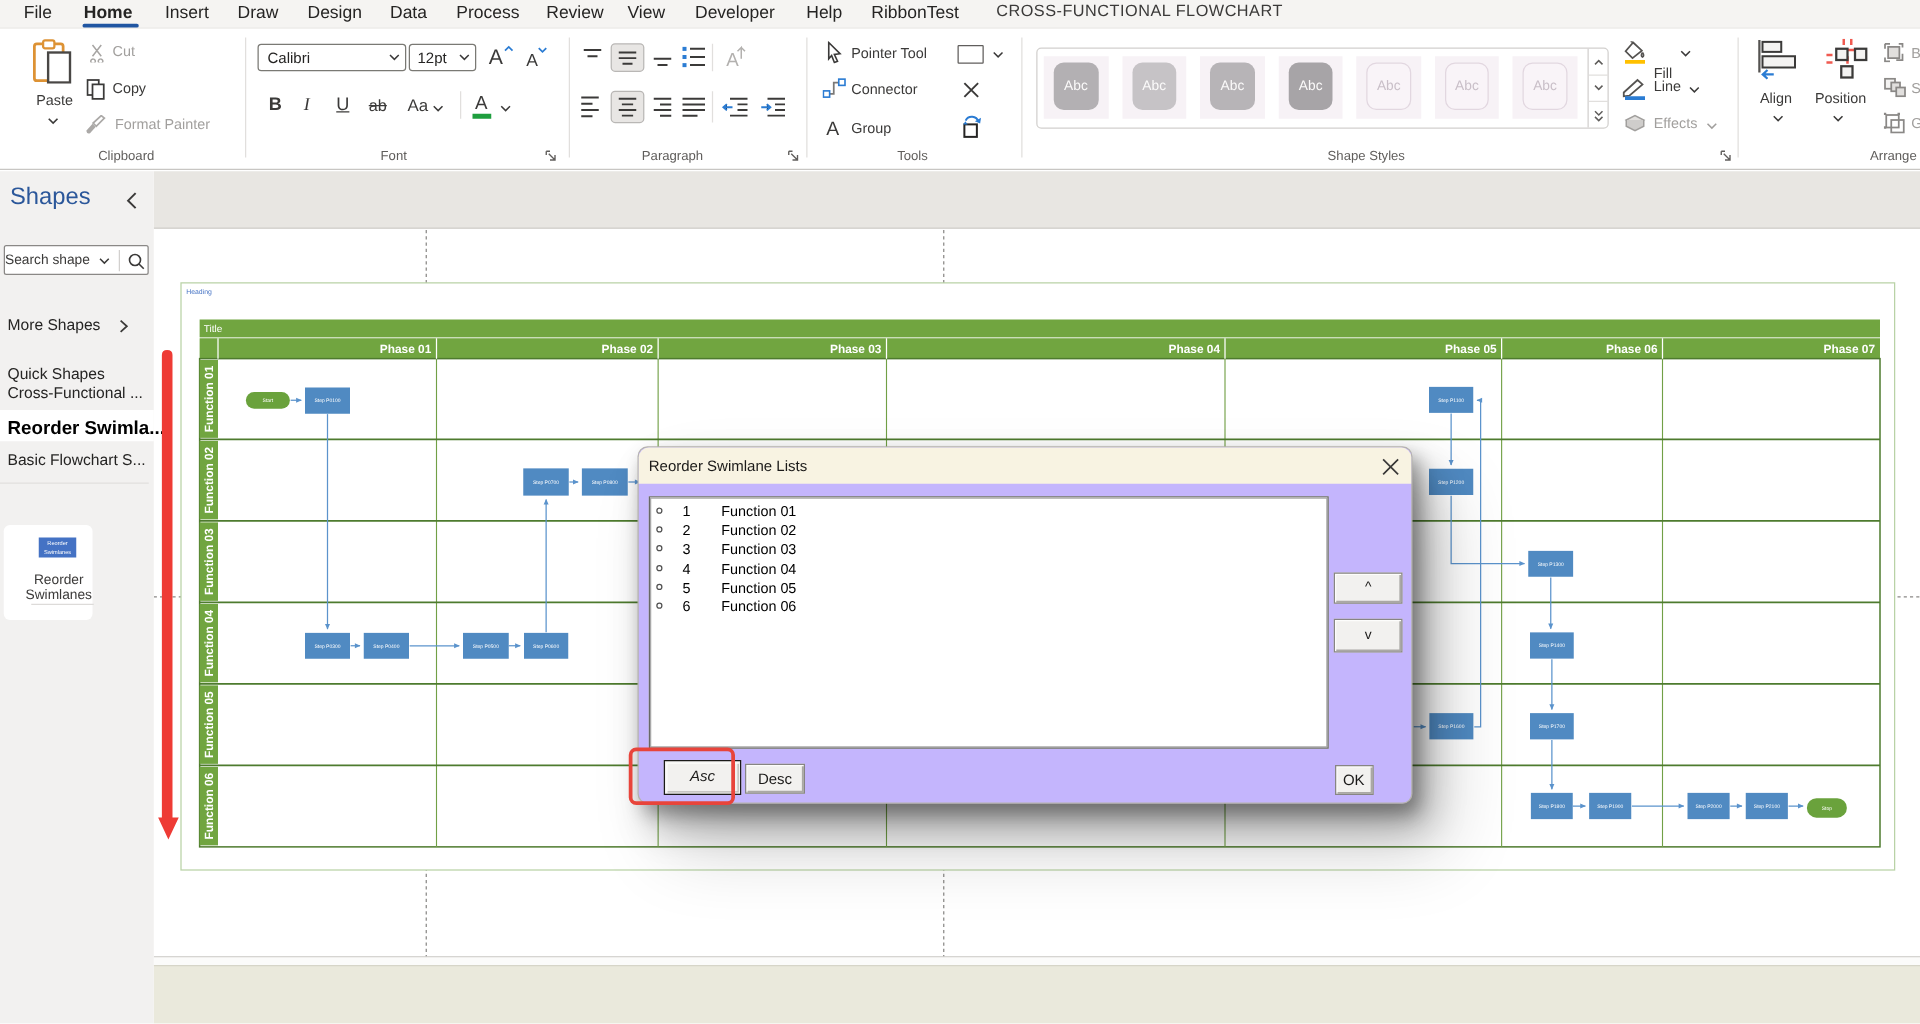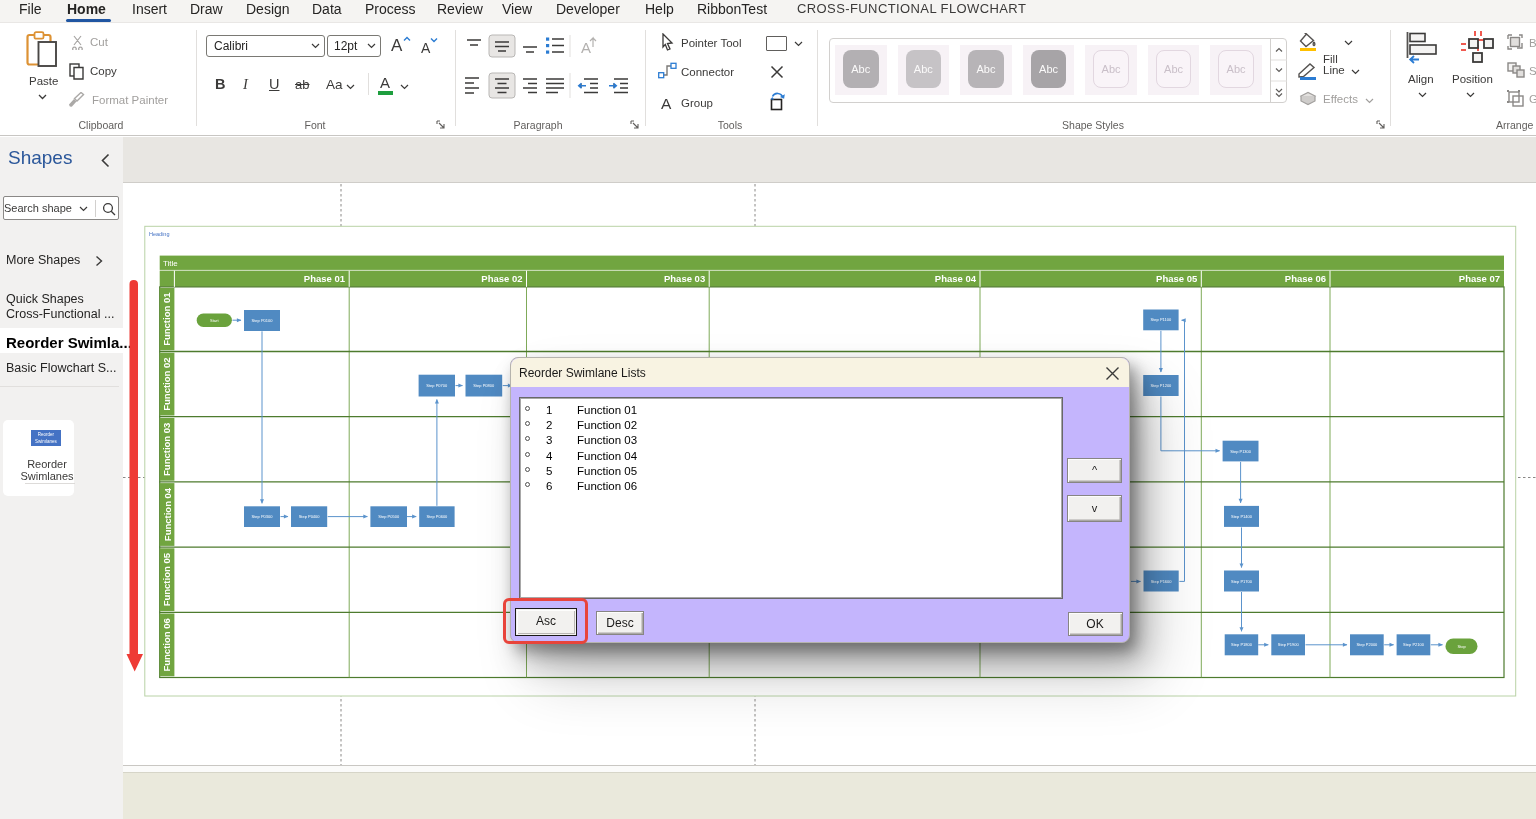--- a/index.html
+++ b/index.html
@@ -505,22 +505,22 @@
           <span class="fn">Function 05</span>
         </div>
       <div class="li" style="top:81px; width:100%;">
           <span class="circ"></span>
           <span class="num">6</span>
           <span class="fn">Function 06</span>
         </div>
     </div>
     <div class="vbtn" style="top:100px;">^</div>
     <div class="vbtn" style="top:136.5px; height:27px; line-height:25px;">v</div>
-    <div class="dbtn" style="left:4px; top:250px; width:62px; height:28px; border:1.5px solid #1b1a19; line-height:25px; box-shadow:inset 0 0 0 1px #f2f1ef, inset 2px 2px 0 #fdfdfc, inset -2px -2px 0 #b9b7b4;">Asc</div>
+    <div class="dbtn" style="left:20px; top:250px; width:62px; height:28px; border:1.5px solid #1b1a19; line-height:25px; box-shadow:inset 0 0 0 1px #f2f1ef, inset 2px 2px 0 #fdfdfc, inset -2px -2px 0 #b9b7b4;font-style:italic;">Asc</div>
     <div class="dbtn" style="left:85px; top:252.5px; width:48px; height:24px; line-height:22px;">Desc</div>
-    <div class="dbtn" style="left:556.5px; top:254px; width:55px; height:24px; line-height:22px;">OK</div>
+    <div class="dbtn" style="left:556.5px; top:254px; width:31px; height:24px; line-height:22px;">OK</div>
   </div>
 
   <div class="abs" id="redrect"></div>
   <svg class="abs" style="left:126px; top:278px;" width="18" height="395" viewBox="0 0 18 395">
     <path d="M3.5 6 q0 -4 4.2 -4 q4.3 0 4.3 4 L12 376 H17 L8.7 393.5 L0.5 376 H3.5 Z" fill="#ee3b35"></path>
   </svg>
 </div>
 
 </body></html>

